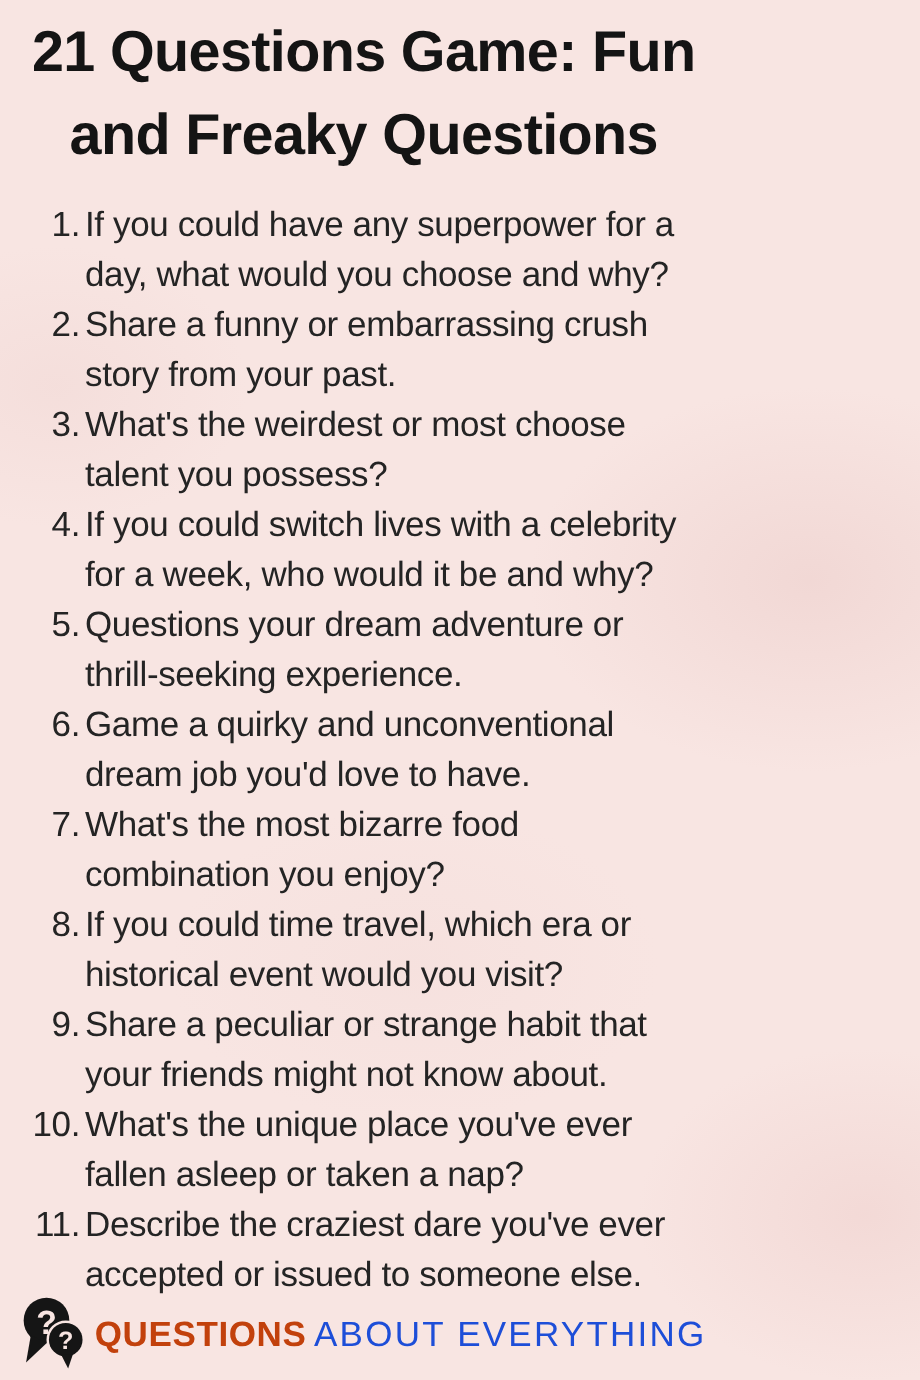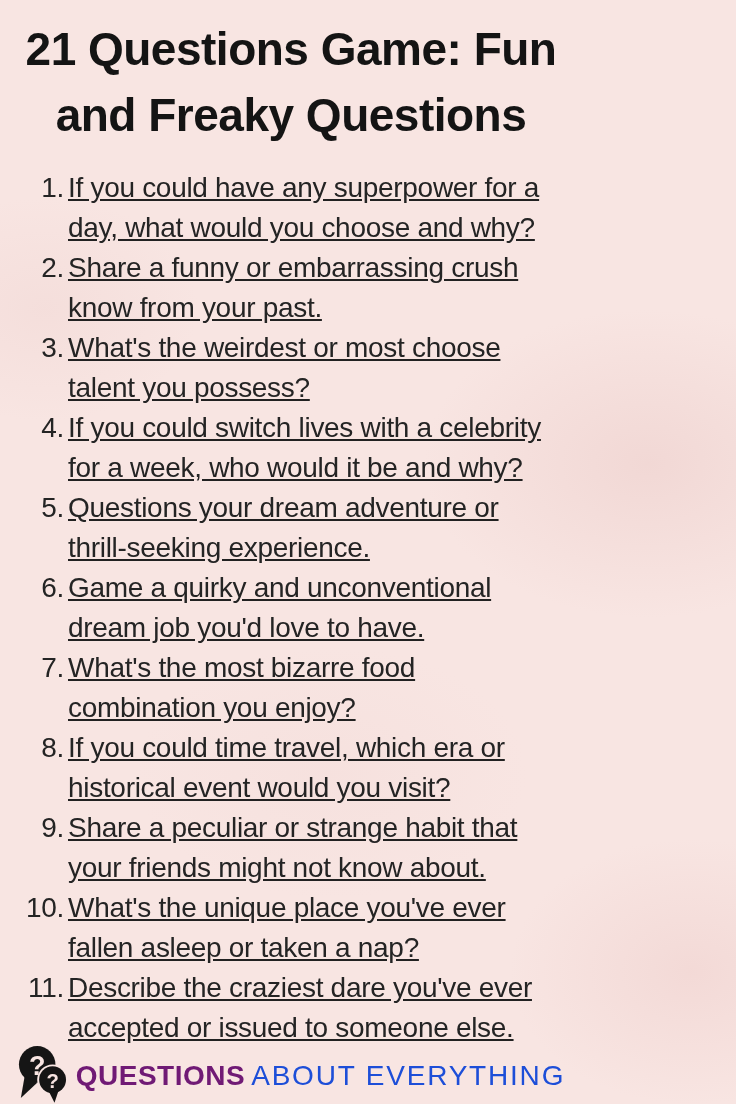--- a/index.html
+++ b/index.html
@@ -17,37 +17,35 @@
       radial-gradient(ellipse 260px 190px at 94% 88%, rgba(238,206,203,0.5), transparent 70%),
       radial-gradient(ellipse 220px 160px at 6% 28%, rgba(240,214,211,0.45), transparent 70%),
       radial-gradient(ellipse 280px 180px at 45% 70%, rgba(242,218,215,0.35), transparent 70%),
       #f8e5e2;
   }
   .page {
     width: 582px;
     height: 1104px;
     display: flex;
     flex-direction: column;
-    justify-content: flex-end;
   }
   .title {
     font-size: 46px;
     line-height: 66px;
     font-weight: bold;
     letter-spacing: -0.5px;
     text-align: center;
     color: #141414;
     padding: 8px 2px 0 2px;
   }
   ol.questions {
     counter-reset: q;
     list-style: none;
     margin: 20px 0 0 0;
     padding: 0 26px 0 0;
-    text-decoration: underline;
   }
   ol.questions li {
     counter-increment: q;
     position: relative;
     padding-left: 68px;
     font-size: 28px;
     line-height: 40px;
     letter-spacing: -0.3px;
     color: #242424;
   }
@@ -70,39 +68,39 @@
     flex: 0 0 auto;
     margin-top: -4px;
   }
   .brand-text {
     font-size: 28px;
     white-space: nowrap;
   }
   .brand-bold {
     font-weight: bold;
     letter-spacing: 0.5px;
-    color: #701a75;
+    color: #c2410c;
   }
   .brand-light {
     font-weight: normal;
     letter-spacing: 1.8px;
     color: #1d4ed8;
     margin-left: 6px;
   }
 </style>
 </head>
 <body>
 
 <div class="page">
 
   <div class="title">21 Questions Game: Fun and Freaky Questions</div>
 
   <ol class="questions">
     <li>If you could have any superpower for a day, what would you choose and why?</li>
-    <li>Share a funny or embarrassing crush know from your past.</li>
+    <li>Share a funny or embarrassing crush story from your past.</li>
     <li>What's the weirdest or most choose talent you possess?</li>
     <li>If you could switch lives with a celebrity for a week, who would it be and why?</li>
     <li>Questions your dream adventure or thrill-seeking experience.</li>
     <li>Game a quirky and unconventional dream job you'd love to have.</li>
     <li>What's the most bizarre food combination you enjoy?</li>
     <li>If you could time travel, which era or historical event would you visit?</li>
     <li>Share a peculiar or strange habit that your friends might not know about.</li>
     <li>What's the unique place you've ever fallen asleep or taken a nap?</li>
     <li>Describe the craziest dare you've ever accepted or issued to someone else.</li>
   </ol>

